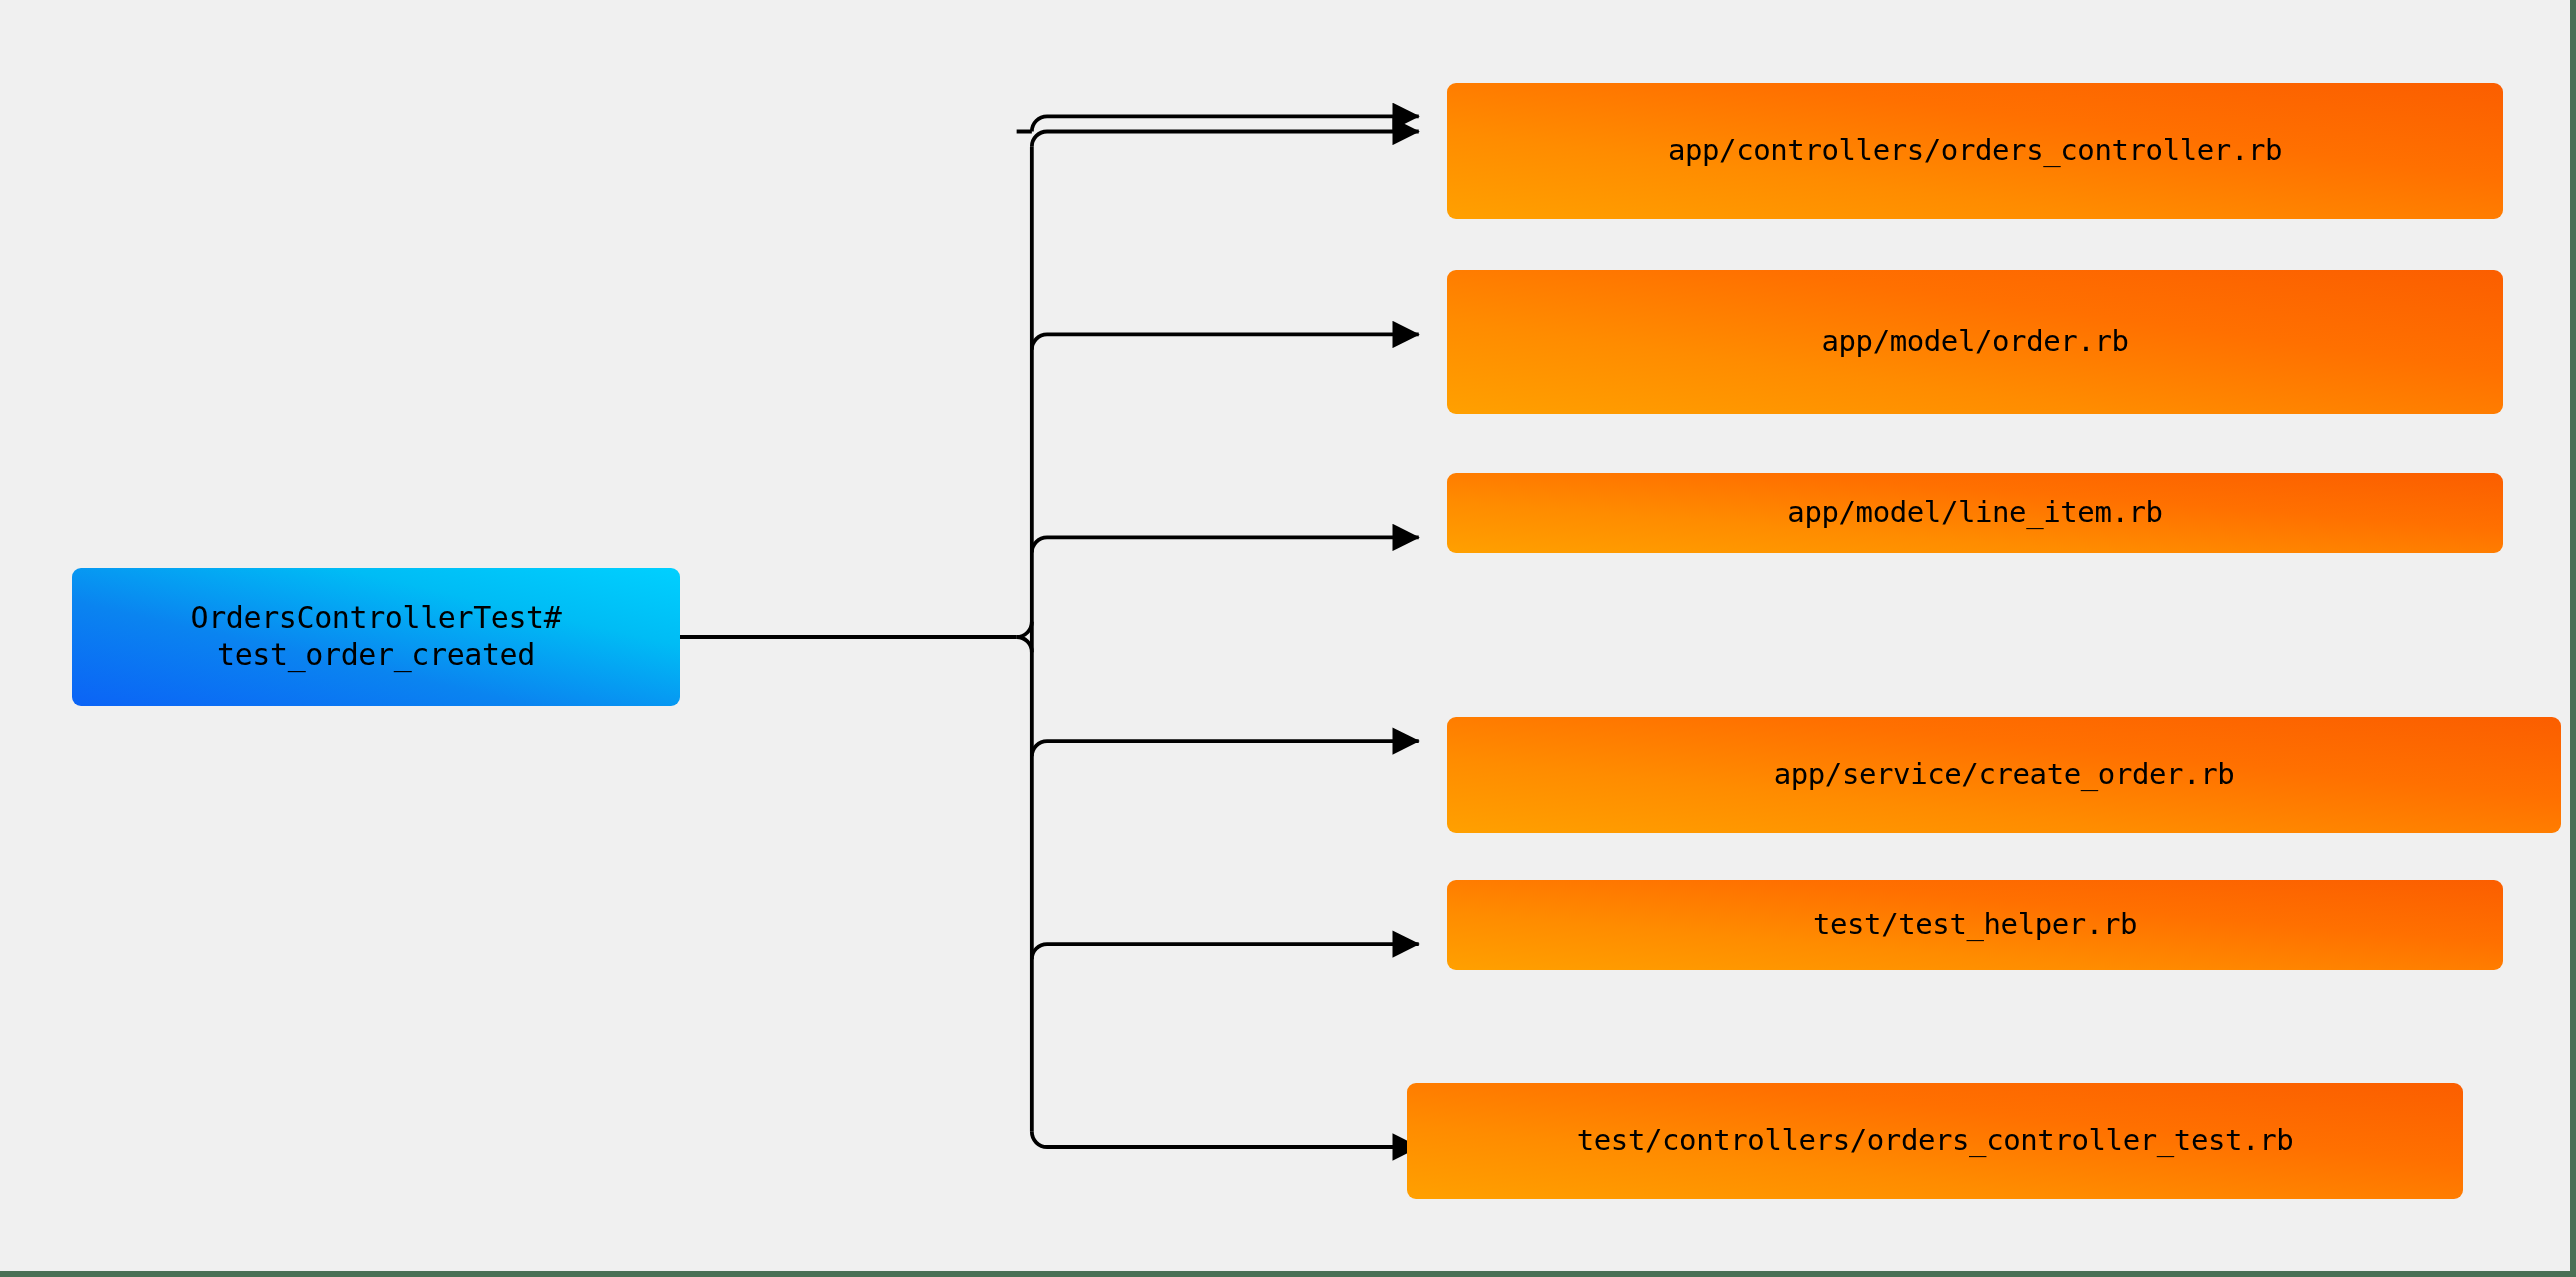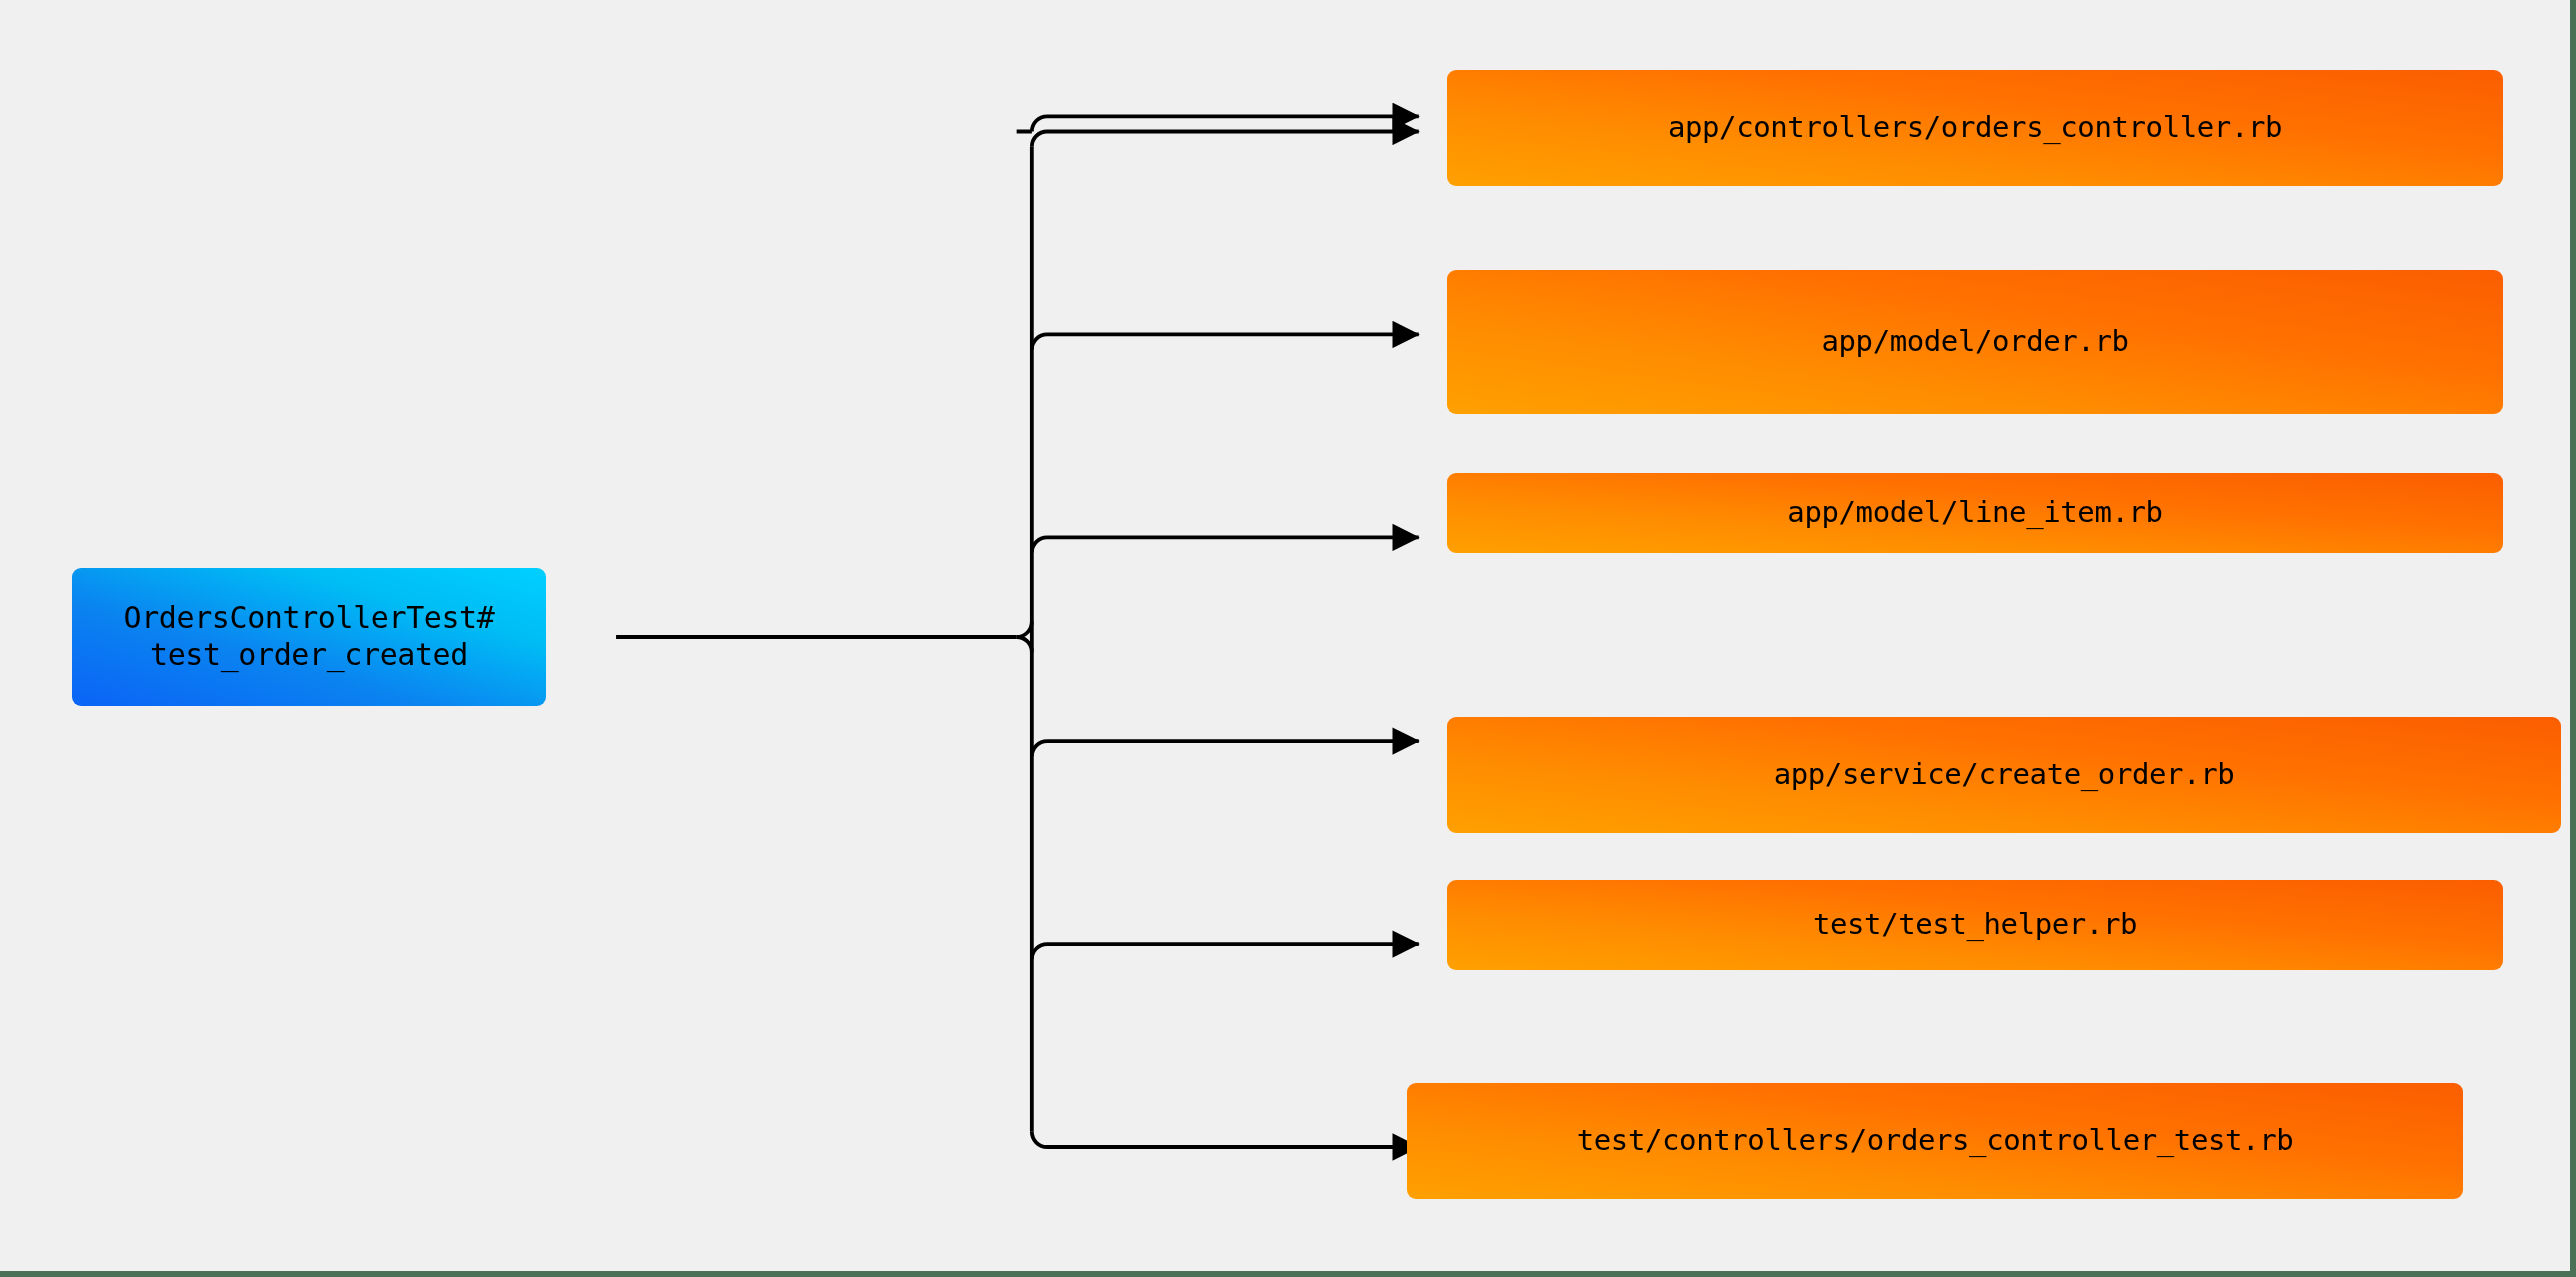--- a/index.html
+++ b/index.html
@@ -76,24 +76,24 @@
     <path d="M 1337 838 A 20 20 0 0 0 1357 818" fill="none" stroke="#000000" stroke-width="5"></path>
     <path d="M 1337 838 A 20 20 0 0 1 1357 858" fill="none" stroke="#000000" stroke-width="5"></path>
 
     <path d="M 1357 995 A 20 20 0 0 1 1377 975 L 1866 975" fill="none" stroke="#000000" stroke-width="5" marker-end="url(#arrow)"></path>
 
     <path d="M 1357 1262 A 20 20 0 0 1 1377 1242 L 1866 1242" fill="none" stroke="#000000" stroke-width="5" marker-end="url(#arrow)"></path>
 
     <path d="M 1357 1489 A 20 20 0 0 0 1377 1509 L 1866 1509" fill="none" stroke="#000000" stroke-width="5" marker-end="url(#arrow)"></path>
   </svg>
 
-  <div class="node node-source" style="left:72px; top:568px; width:474px; height:138px;">OrdersControllerTest#
+  <div class="node node-source" style="left:72px; top:568px; width:608px; height:138px;">OrdersControllerTest#
 test_order_created</div>
 
-  <div class="node node-file" style="left:1447px; top:70px; width:1056px; height:116px;">app/controllers/orders_controller.rb</div>
+  <div class="node node-file" style="left:1447px; top:83px; width:1056px; height:136px;">app/controllers/orders_controller.rb</div>
 
   <div class="node node-file" style="left:1447px; top:270px; width:1056px; height:144px;">app/model/order.rb</div>
 
   <div class="node node-file" style="left:1447px; top:473px; width:1056px; height:80px;">app/model/line_item.rb</div>
 
   <div class="node node-file" style="left:1447px; top:677px; width:1114px; height:116px;margin-top:40px;">app/service/create_order.rb</div>
 
   <div class="node node-file" style="left:1447px; top:880px; width:1056px; height:90px;">test/test_helper.rb</div>
 
   <div class="node node-file" style="left:1407px; top:1083px; width:1056px; height:116px;">test/controllers/orders_controller_test.rb</div>

